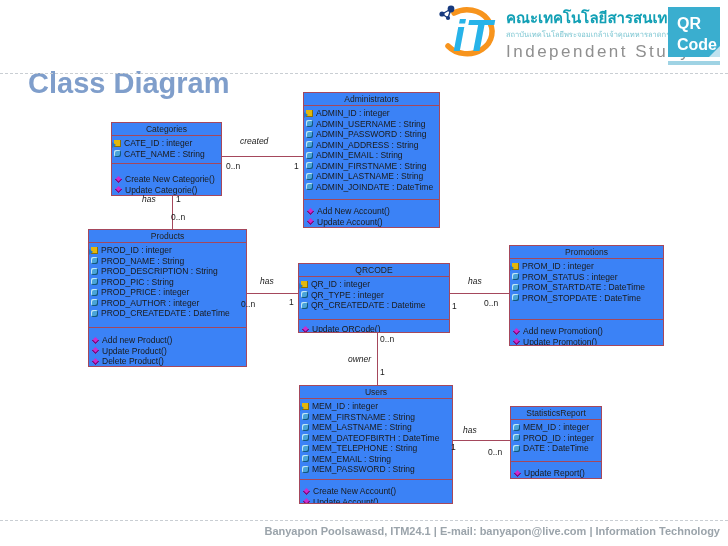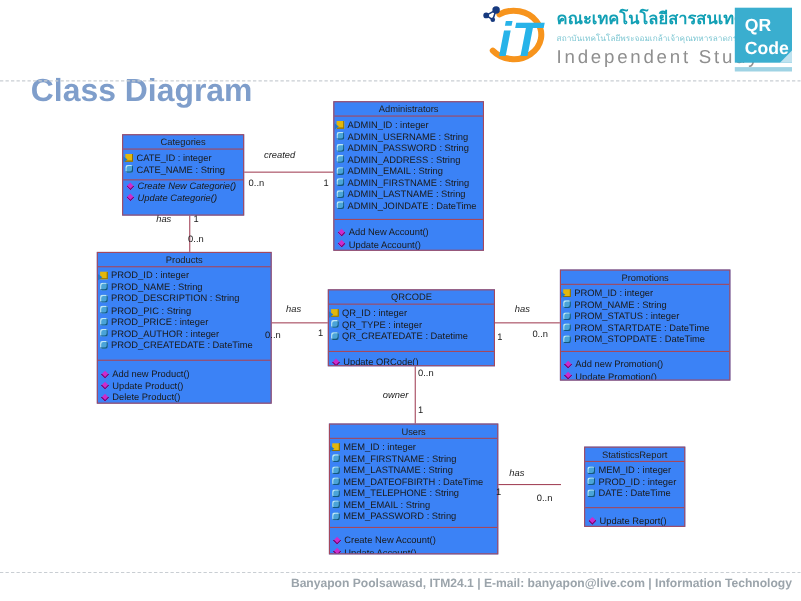--- a/index.html
+++ b/index.html
@@ -88,21 +88,21 @@
         <div class="uml-attrs" style="height: 25px;">
           <div class="uml-row">
             <span class="icon icon-pk"></span>
             <span>CATE_ID : integer</span>
           </div>
           <div class="uml-row">
             <span class="icon icon-attr"></span>
             <span>CATE_NAME : String</span>
           </div>
         </div>
-        <div class="uml-methods" style=" font-style: italic;">
+        <div class="uml-methods" style="padding-top: 10px;">
           <div class="uml-row">
             <span class="icon icon-method"></span>
             <span>Create New Categorie()</span>
           </div>
           <div class="uml-row">
             <span class="icon icon-method"></span>
             <span>Update Categorie()</span>
           </div>
         </div>
       </div>
@@ -225,24 +225,20 @@
       </div>
       <div class="uml-class" style="left: 509px; top: 245px; width: 155px; height: 101px;">
         <div class="uml-title">Promotions</div>
         <div class="uml-attrs" style="height: 58px;">
           <div class="uml-row">
             <span class="icon icon-pk"></span>
             <span>PROM_ID : integer</span>
           </div>
           <div class="uml-row">
             <span class="icon icon-attr"></span>
-            <span>PROM_NAME : String</span>
-          </div>
-          <div class="uml-row">
-            <span class="icon icon-attr"></span>
             <span>PROM_STATUS : integer</span>
           </div>
           <div class="uml-row">
             <span class="icon icon-attr"></span>
             <span>PROM_STARTDATE : DateTime</span>
           </div>
           <div class="uml-row">
             <span class="icon icon-attr"></span>
             <span>PROM_STOPDATE : DateTime</span>
           </div>
@@ -294,21 +290,21 @@
           <div class="uml-row">
             <span class="icon icon-method"></span>
             <span>Create New Account()</span>
           </div>
           <div class="uml-row">
             <span class="icon icon-method"></span>
             <span>Update Account()</span>
           </div>
         </div>
       </div>
-      <div class="uml-class" style="left: 510px; top: 406px; width: 92px; height: 73px; margin-left: 21px;">
+      <div class="uml-class" style="left: 510px; top: 406px; width: 92px; height: 73px;">
         <div class="uml-title">StatisticsReport</div>
         <div class="uml-attrs" style="height: 39px;">
           <div class="uml-row">
             <span class="icon icon-attr"></span>
             <span>MEM_ID : integer</span>
           </div>
           <div class="uml-row">
             <span class="icon icon-attr"></span>
             <span>PROD_ID : integer</span>
           </div>

